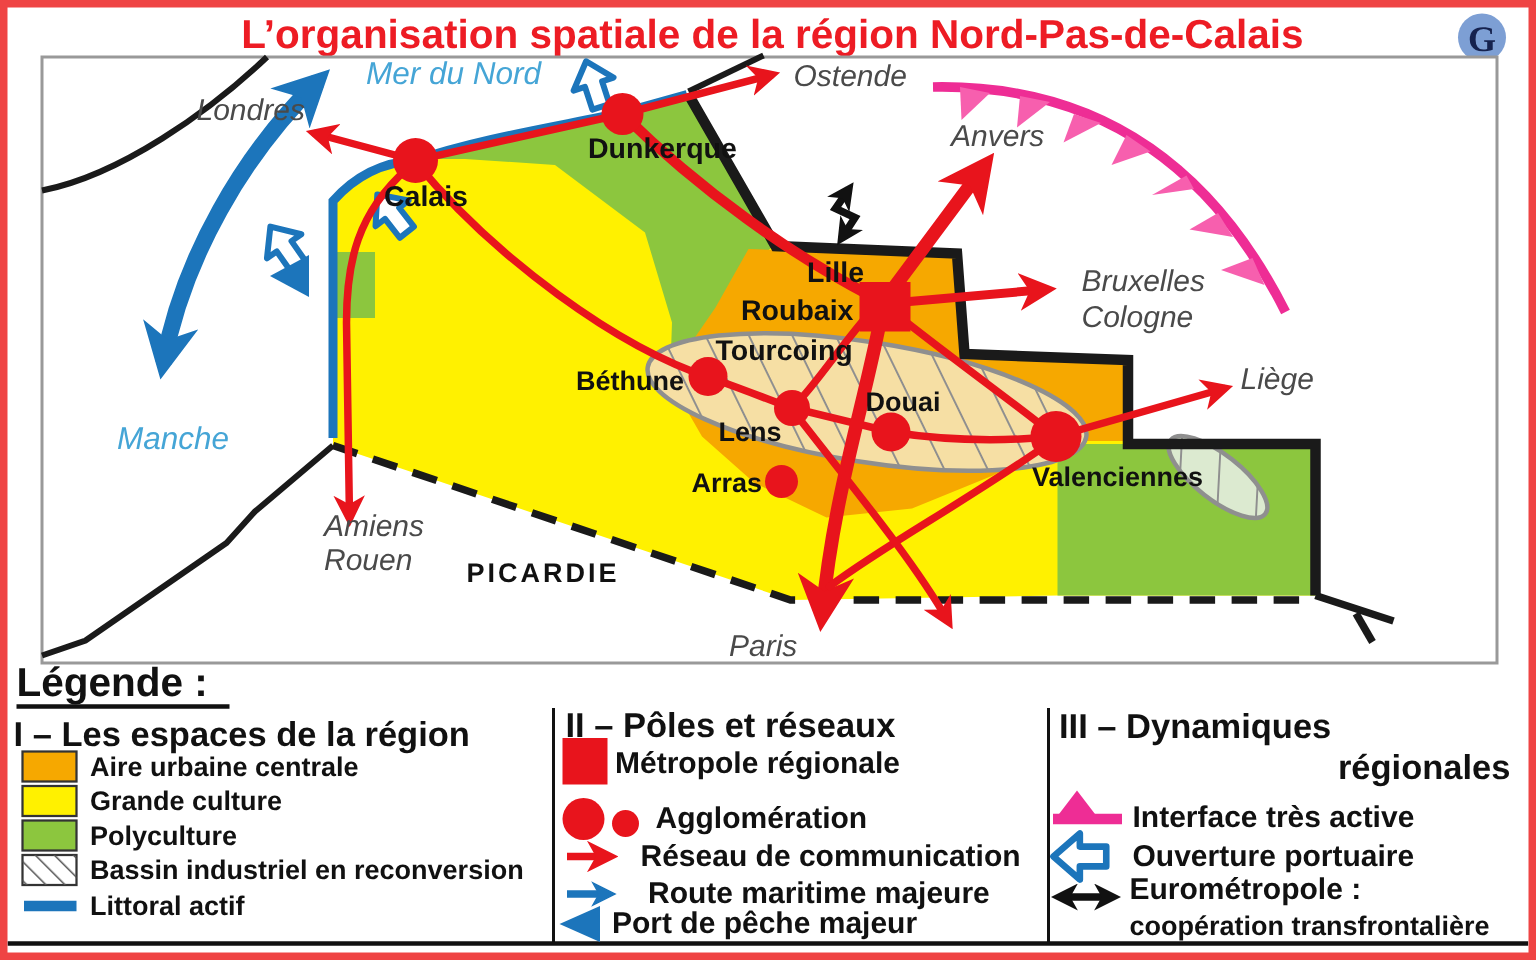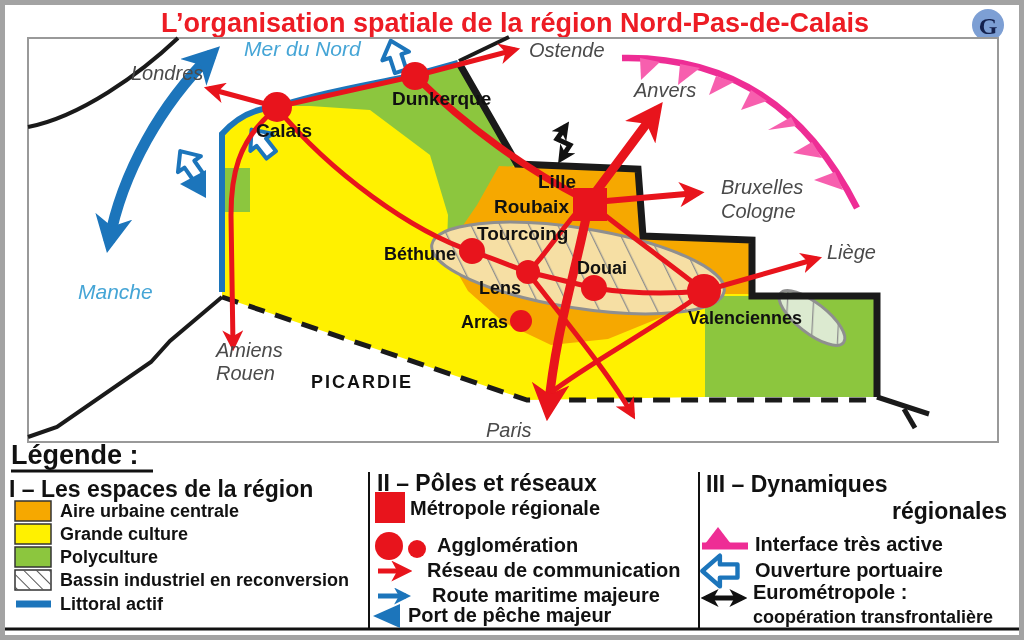--- a/index.html
+++ b/index.html
@@ -1,18 +1,18 @@
 <!DOCTYPE html>
 <html><head>
 <meta charset="utf-8">
 <style>
   html,body{margin:0;padding:0;background:#fff;}
   .page{
     width:1024px;height:640px;box-sizing:border-box;
-    border:5px solid #a3a3a3;background:#ffffff;position:relative;
+    border:5px solid #ef4444;background:#ffffff;position:relative;
     font-family:"Liberation Sans", sans-serif;overflow:hidden;
   }
   svg{display:block;}
   text{font-family:"Liberation Sans", sans-serif;}
   .title{font-size:27px;font-weight:bold;fill:#ed1c24;}
   .sea{font-style:italic;font-size:21px;fill:#45a5d6;}
   .ext{font-style:italic;font-size:20px;fill:#4a4a4a;}
   .city{font-weight:bold;font-size:19px;fill:#111111;}
   .city-s{font-weight:bold;font-size:18px;fill:#111111;}
   .picardie{font-weight:bold;font-size:18px;fill:#111111;letter-spacing:2px;}

